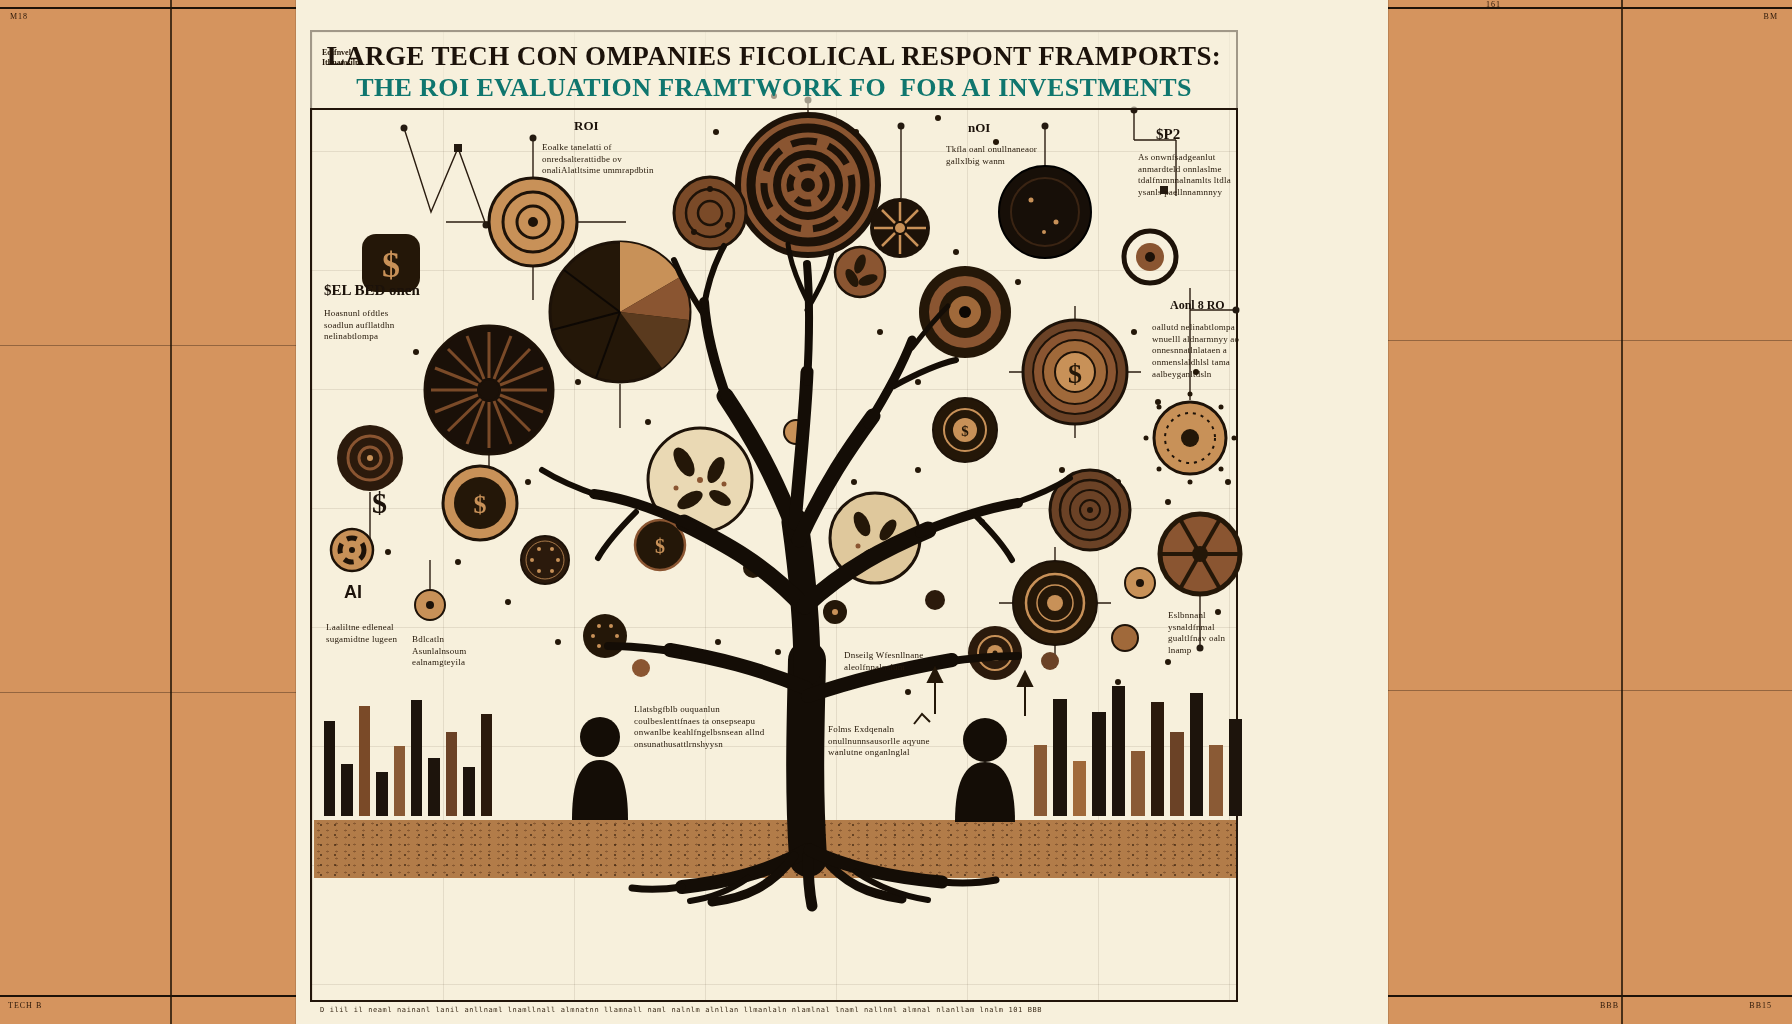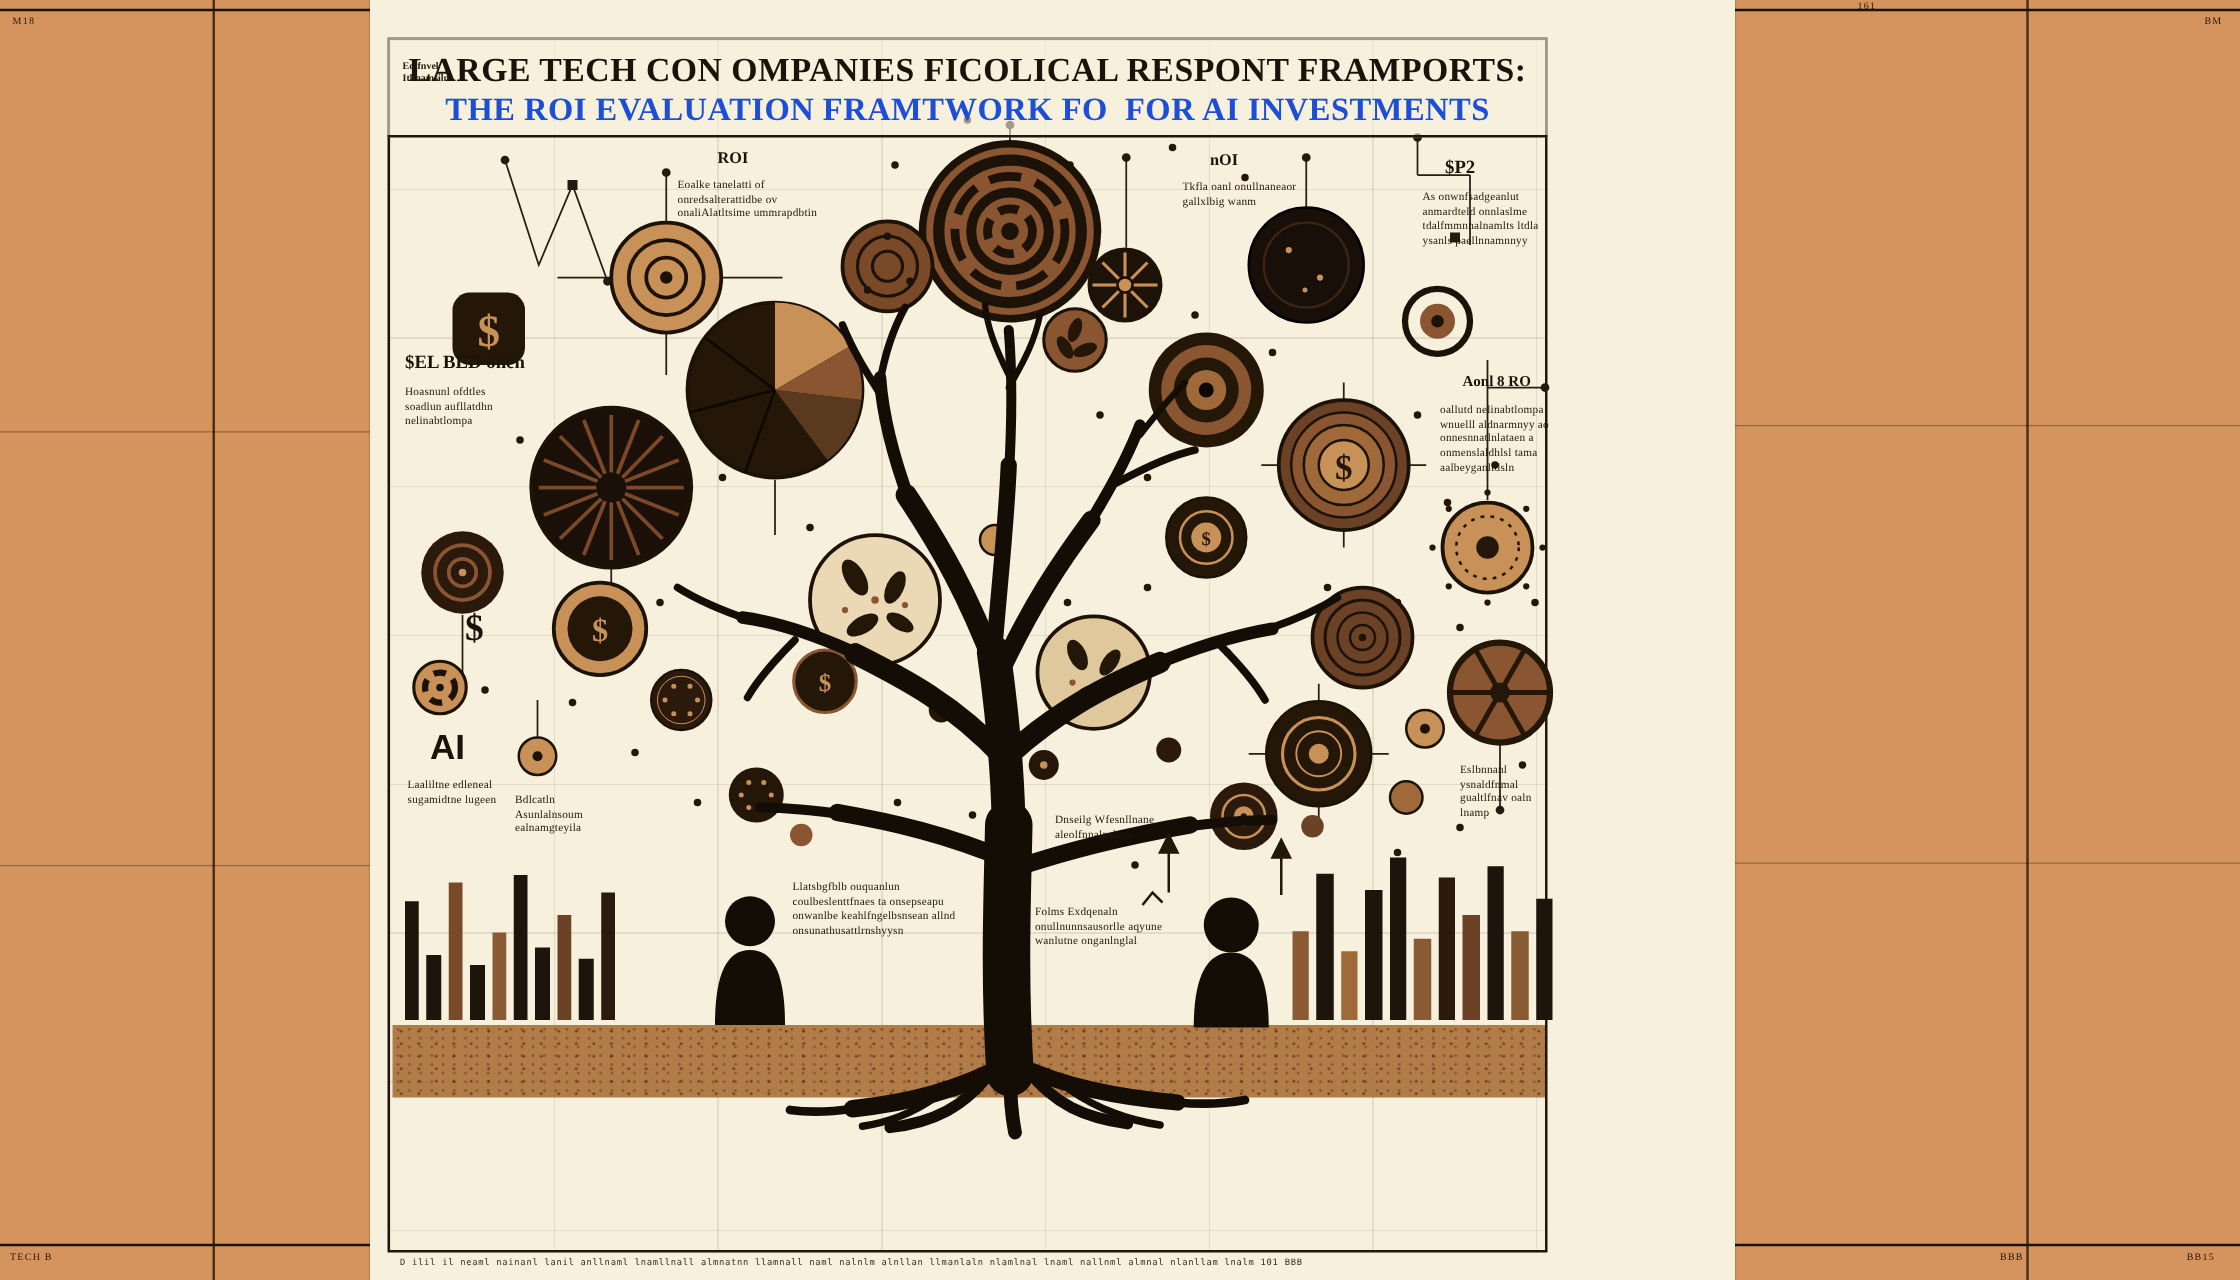--- a/index.html
+++ b/index.html
@@ -10,21 +10,21 @@
   .vline{position:absolute;top:0;width:2px;height:1024px;background:#241708;opacity:.8;z-index:1}
   .mark{position:absolute;font-size:8px;color:#2a1708;font-family:Liberation Serif, serif;z-index:2;letter-spacing:1px}
   .poster{position:absolute;left:296px;top:0;width:1092px;height:1024px;background:#f7f0dc;z-index:3;overflow:hidden;box-shadow:0 0 0 1px rgba(0,0,0,.12)}
   .frame{position:absolute;left:14px;top:30px;width:928px;height:972px;border:2px solid #22150a;
     background-image:
       repeating-linear-gradient(to right, rgba(60,40,20,.10) 0 1px, transparent 1px 131px),
       repeating-linear-gradient(to bottom, rgba(60,40,20,.10) 0 1px, transparent 1px 119px);
     z-index:1}
   .titlebox{position:absolute;left:14px;top:30px;width:928px;height:80px;border-bottom:2px solid #22150a;text-align:center;padding-top:10px;z-index:4;background:rgba(247,240,220,.6)}
   .t1{font-size:27px;font-weight:bold;letter-spacing:.4px;color:#1c120a;line-height:1.2;white-space:pre-wrap}
-  .t2{font-size:26px;font-weight:bold;letter-spacing:.4px;color:#1d4ed8;line-height:1.2;white-space:pre-wrap}
+  .t2{font-size:26px;font-weight:bold;letter-spacing:.4px;color:#0f766e;line-height:1.2;white-space:pre-wrap}
   .cornernote{position:absolute;left:26px;top:48px;width:80px;font-size:8px;font-weight:bold;color:#241708;line-height:1.3;white-space:pre-line;z-index:5}
   .label{position:absolute;font-weight:bold;color:#1c120a;z-index:5}
   .note{position:absolute;font-size:9px;line-height:1.3;color:#241708;font-weight:normal;letter-spacing:.2px;z-index:5}
   .ground{position:absolute;left:18px;top:820px;width:922px;height:58px;z-index:2;background-color:#b27c49;
     background-image:radial-gradient(rgba(40,20,5,.55) 1px, transparent 1.6px),radial-gradient(rgba(70,35,12,.4) 1px, transparent 1.5px);
     background-size:14px 10px,9px 7px}
   .art{position:absolute;left:0;top:0;width:958px;height:1024px;z-index:3;pointer-events:none}
   .art text{font-family:"Liberation Serif",serif;font-weight:bold}
   .bars{position:absolute;display:flex;align-items:flex-end;gap:6px;z-index:4}
   .bars-left{left:28px;top:700px;width:168px;height:116px}
@@ -441,21 +441,21 @@
     <div class="note" style="left:842px;top:152px;width:100px">As onwnfsadgeanlut anmardteld onnlaslme tdalfmmnnalnamlts ltdla ysanls paellnnamnnyy</div>
 
     <div class="label" style="left:28px;top:282px;font-size:15px">$EL BED onen</div>
     <div class="note" style="left:28px;top:308px;width:95px">Hoasnunl ofdtles soadlun aufllatdhn nelinabtlompa</div>
 
     <div class="label" style="left:874px;top:298px;font-size:12px">Aonl 8 RO</div>
     <div class="note" style="left:856px;top:322px;width:92px">oallutd nelinabtlompa wnuelll aldnarmnyy ao onnesnnatlnlataen a onmenslaldhlsl tama aalbeyganltdsln</div>
 
     <div class="label" style="left:76px;top:486px;font-size:30px">$</div>
 
-    <div class="label" style="left:48px;top:582px;font-size:28px;font-family:'Liberation Sans',sans-serif">AI</div>
+    <div class="label" style="left:48px;top:582px;font-size:18px;font-family:'Liberation Sans',sans-serif">AI</div>
     <div class="note" style="left:30px;top:622px;width:82px">Laaliltne edleneal sugamidtne lugeen</div>
 
     <div class="note" style="left:116px;top:634px;width:86px">Bdlcatln Asunlalnsoum ealnamgteyila</div>
 
     <div class="note" style="left:338px;top:704px;width:148px">Llatsbgfblb ouquanlun coulbeslenttfnaes ta onsepseapu onwanlbe keahlfngelbsnsean allnd onsunathusattlrnshyysn</div>
 
     <div class="note" style="left:548px;top:650px;width:112px">Dnseilg Wfesnllnane aleolfnnalnslum</div>
 
     <div class="note" style="left:532px;top:724px;width:122px">Folms Exdqenaln onullnunnsausorlle aqyune wanlutne onganlnglal</div>
 

